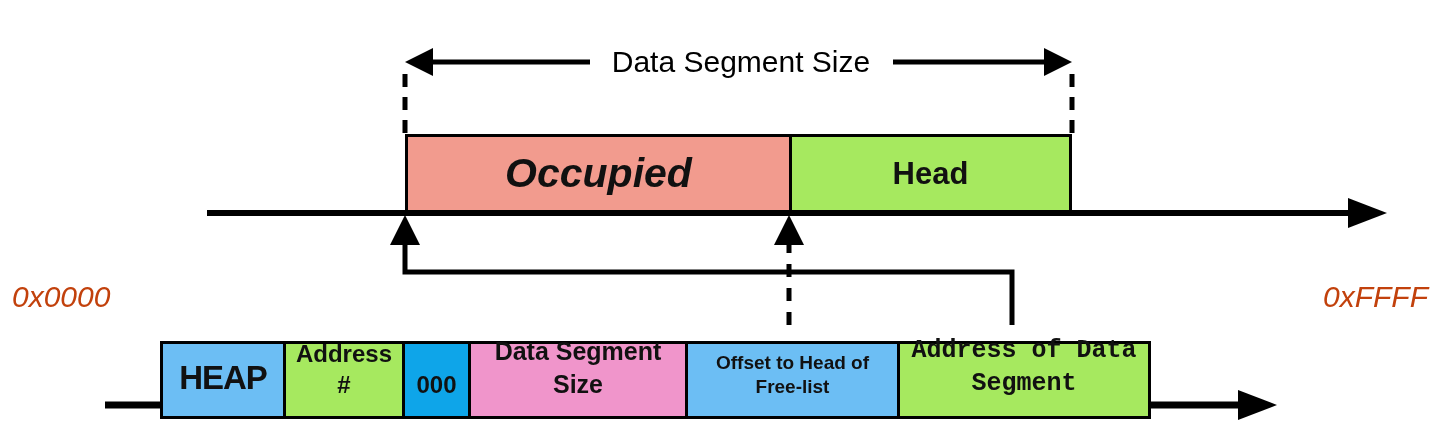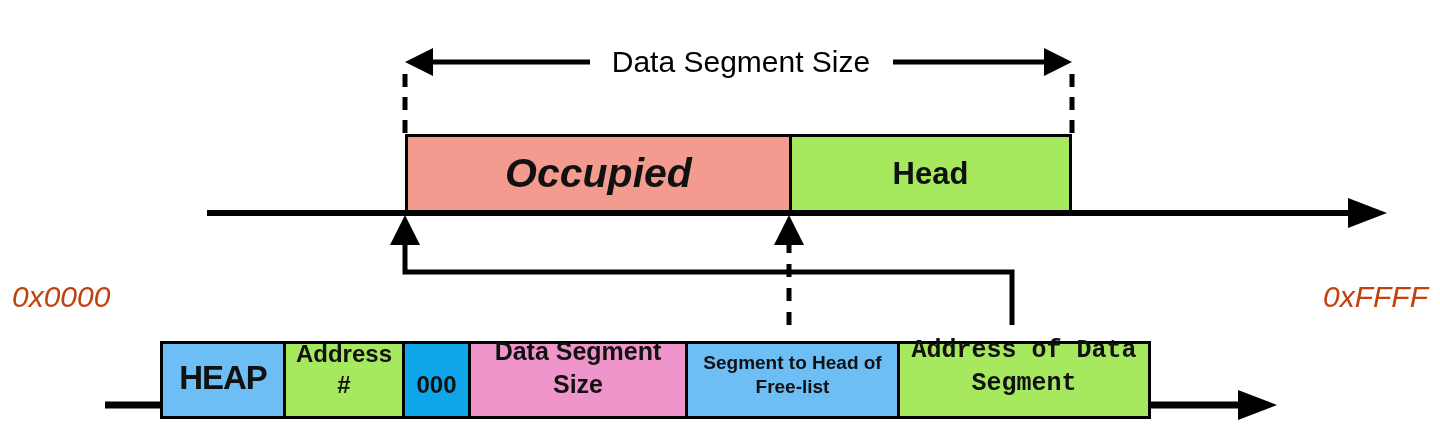--- a/index.html
+++ b/index.html
@@ -102,19 +102,19 @@
   <div class="box hdr f-version" style="background-color: rgb(166, 233, 95);">
     <span>Address #</span>
   </div>
   <div class="box hdr f-flags" style="background-color: #0ea5e9;">
     <span>000</span>
   </div>
   <div class="box hdr f-dss" style="background-color: rgb(240, 149, 203);">
     <span>Data Segment Size</span>
   </div>
   <div class="box hdr f-offset" style="background-color: rgb(108, 190, 244);">
-    <span>Segment to Head of Free-list</span>
+    <span>Offset to Head of Free-list</span>
   </div>
   <div class="box hdr f-address" style="background-color: rgb(166, 233, 95);">
     <span>Address of Data Segment</span>
   </div>
 
 </div>
 
 </body></html>

